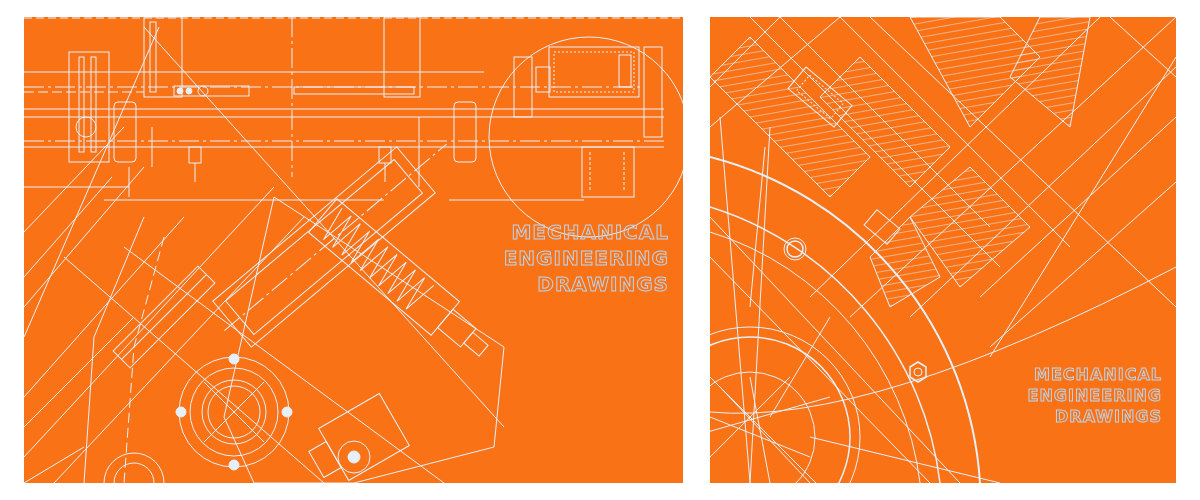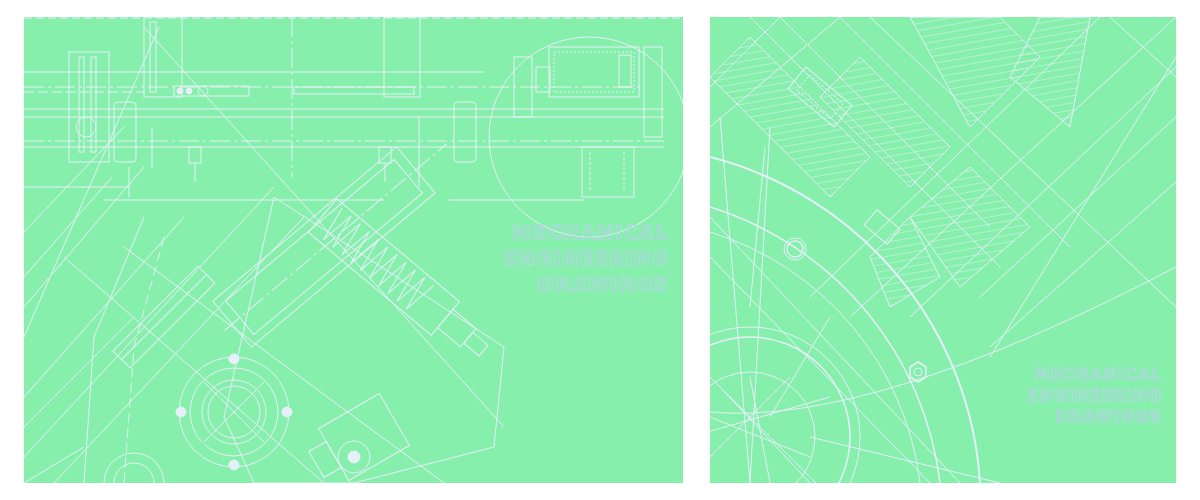--- a/index.html
+++ b/index.html
@@ -1,17 +1,17 @@
 <!DOCTYPE html>
 <html><head>
 <meta charset="utf-8">
 <style>
   html,body{margin:0;padding:0;background:#ffffff;}
   body{width:1200px;height:500px;position:relative;overflow:hidden;font-family:"DejaVu Sans",sans-serif;}
-  .panel{position:absolute;background:#86efac;overflow:hidden;}
+  .panel{position:absolute;background:#f97316;overflow:hidden;}
   .panel svg{position:absolute;left:0;top:0;}
   #panel-left{left:24px;top:17px;width:659px;height:466px;}
   #panel-right{left:710px;top:17px;width:466px;height:466px;}
   .title{position:absolute;text-align:right;font-family:"DejaVu Sans",sans-serif;font-weight:bold;
     color:transparent;-webkit-text-stroke:1px #b9d3ec;letter-spacing:1px;line-height:1;}
   .title span{display:block;}
   #title-left{right:14px;top:205px;font-size:20px;}
   #title-left span{margin-bottom:6px;}
   #title-right{right:14px;top:350px;font-size:16px;}
   #title-right span{margin-bottom:5px;}

